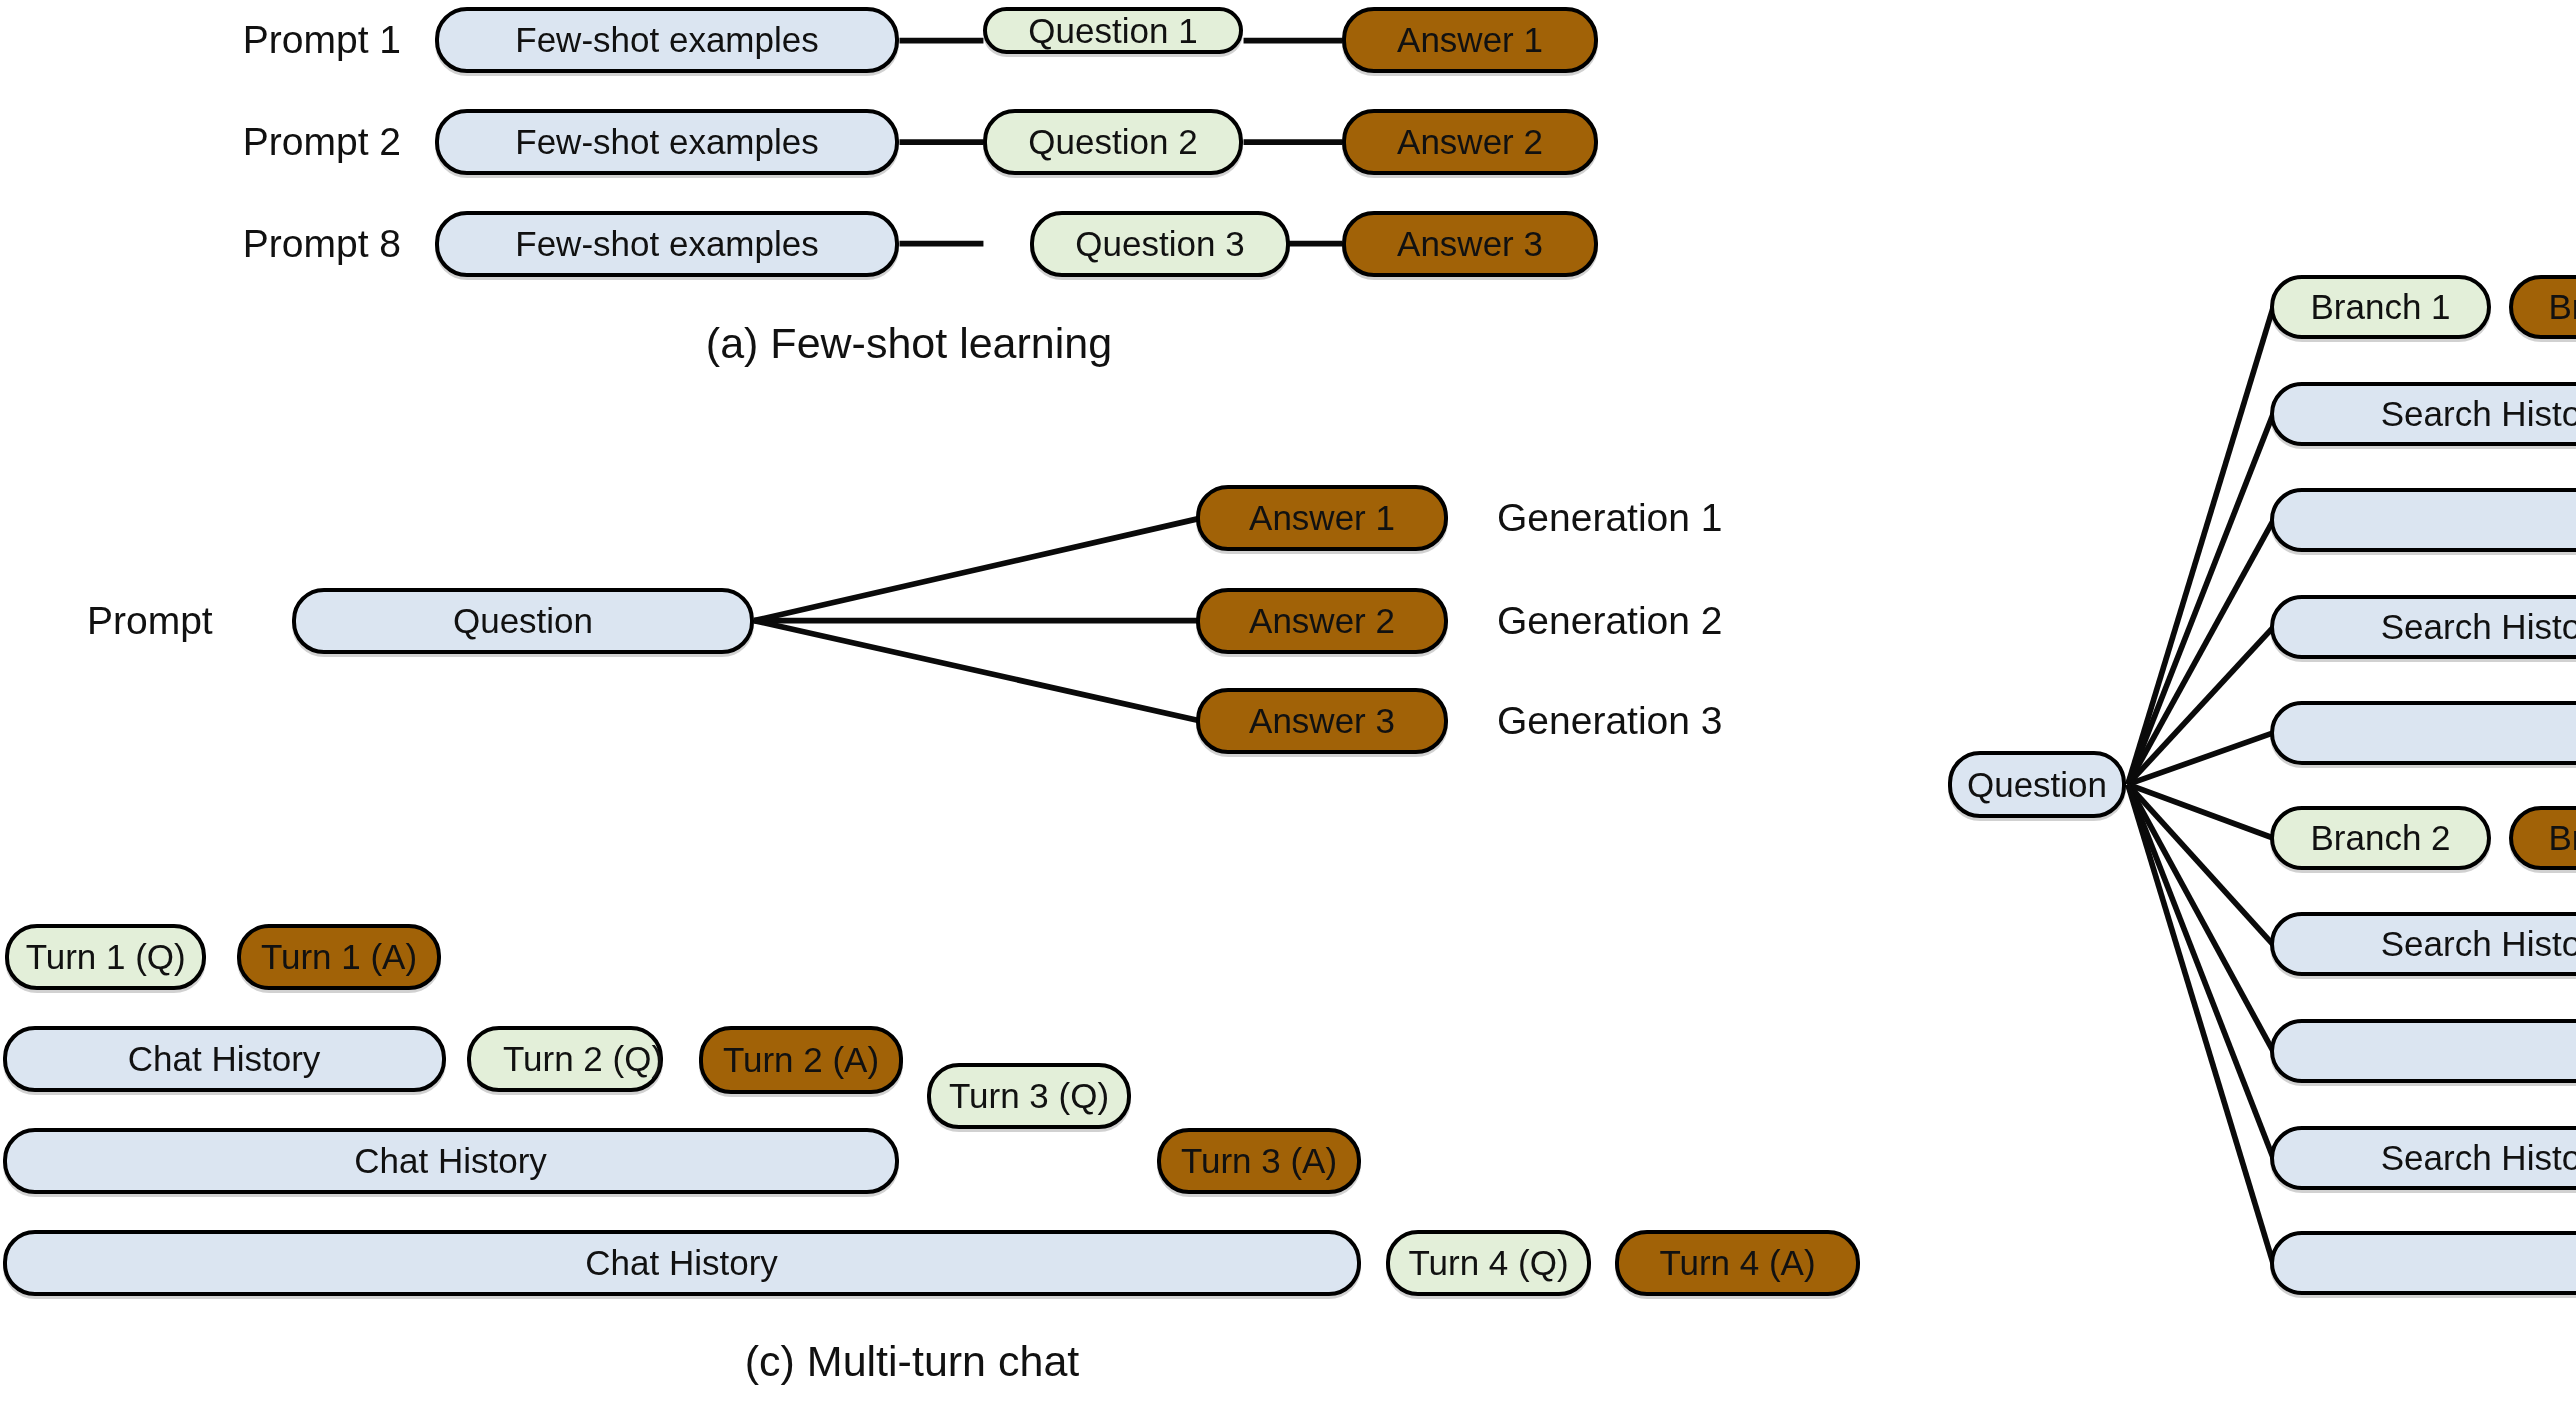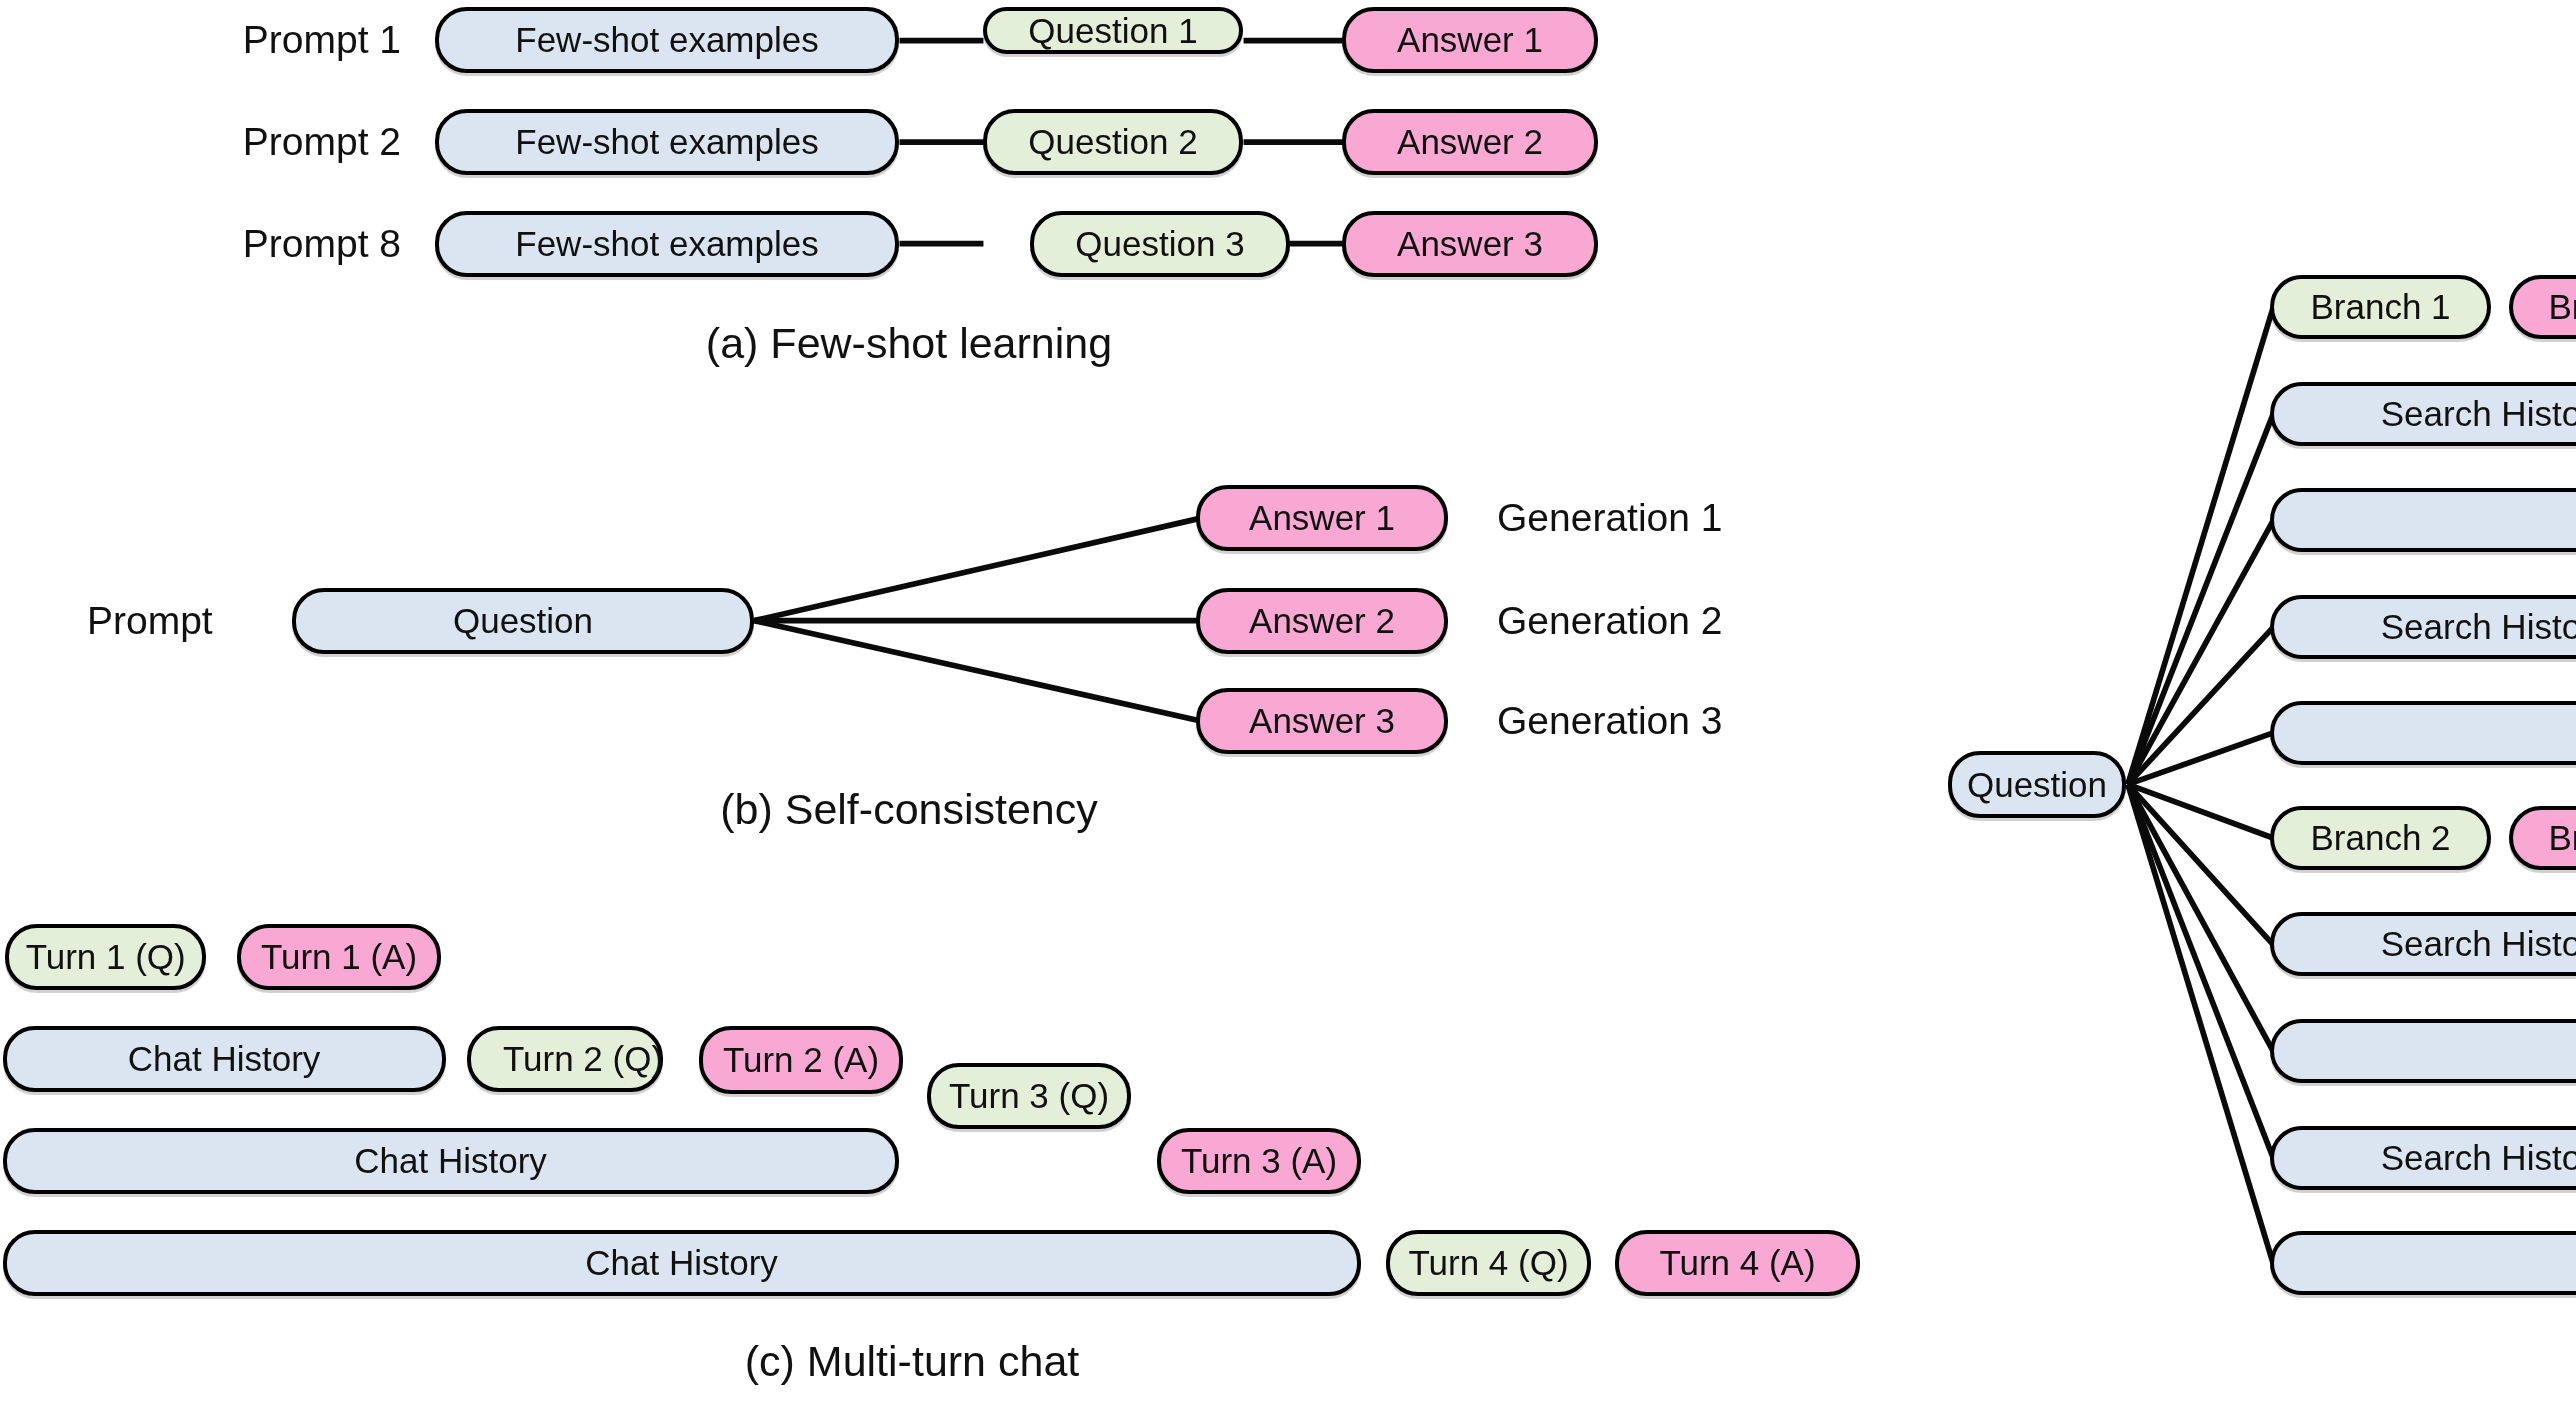--- a/index.html
+++ b/index.html
@@ -19,21 +19,21 @@
     display:flex;
     align-items:center;
     justify-content:center;
     font-size:35px;
     white-space:nowrap;
     z-index:2;
     box-shadow:0 3.1px 0 rgba(0,0,0,0.18);
   }
   .box.blue{background:#dbe5f1;}
   .box.green{background:#e3efd9;}
-  .box.yellow{background:#f9a8d4;}
+  .box.yellow{background:#a16207;}
   .side-label{
     position:absolute;
     display:flex;
     align-items:center;
     font-size:39px;
     white-space:nowrap;
     z-index:2;
   }
   .caption{
     position:absolute;
@@ -66,21 +66,20 @@
       <line x1="4130" y1="1523" x2="4412" y2="1011" stroke="#0a0a0a" stroke-width="11"></line>
       <line x1="4130" y1="1523" x2="4412" y2="1218" stroke="#0a0a0a" stroke-width="11"></line>
       <line x1="4130" y1="1523" x2="4412" y2="1423" stroke="#0a0a0a" stroke-width="11"></line>
       <line x1="4130" y1="1523" x2="4412" y2="1627" stroke="#0a0a0a" stroke-width="11"></line>
       <line x1="4130" y1="1523" x2="4412" y2="1834" stroke="#0a0a0a" stroke-width="11"></line>
       <line x1="4130" y1="1523" x2="4412" y2="2041" stroke="#0a0a0a" stroke-width="11"></line>
       <line x1="4130" y1="1523" x2="4412" y2="2248" stroke="#0a0a0a" stroke-width="11"></line>
       <line x1="4130" y1="1523" x2="4412" y2="2453" stroke="#0a0a0a" stroke-width="11"></line>
     </svg>
   <div class="caption cap-a">(a) Few-shot learning</div>
-  <div class="caption cap-b">(b) Self-consistency</div>
   <div class="caption cap-c">(c) Multi-turn chat</div>
 
 <div class="box blue" style="left: 435px; top: 7.2px; width: 464px; height: 66px;">Few-shot examples</div>
     <div class="box green" style="left: 983px; top: 7.2px; width: 260px; height: 47px;">Question 1</div>
     <div class="box yellow" style="left: 1342px; top: 7.2px; width: 256px; height: 66px;">Answer 1</div>
     <div class="box blue" style="left: 435px; top: 109px; width: 464px; height: 66px;">Few-shot examples</div>
     <div class="box green" style="left: 983px; top: 109px; width: 260px; height: 66px;">Question 2</div>
     <div class="box yellow" style="left: 1342px; top: 109px; width: 256px; height: 66px;">Answer 2</div>
     <div class="box blue" style="left: 435px; top: 211px; width: 464px; height: 66px;">Few-shot examples</div>
     <div class="box green" style="left: 983px; top: 211px; width: 260px; height: 66px; margin-left: 47px;">Question 3</div>

